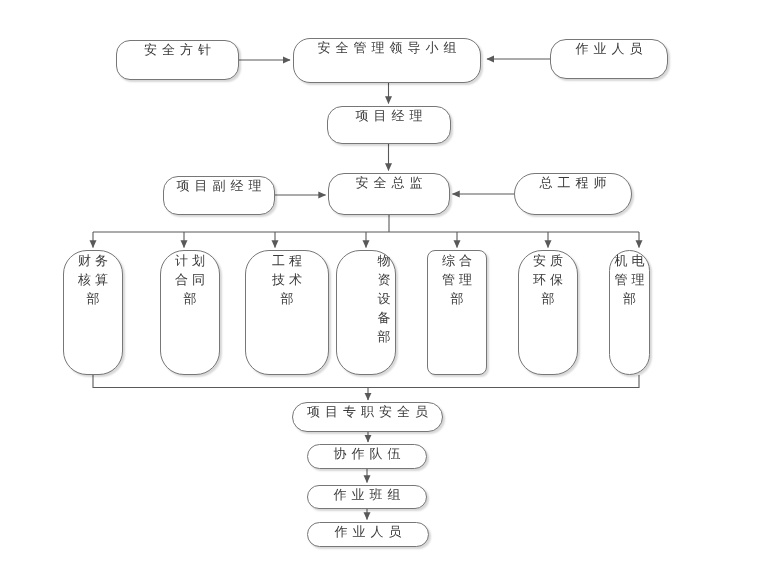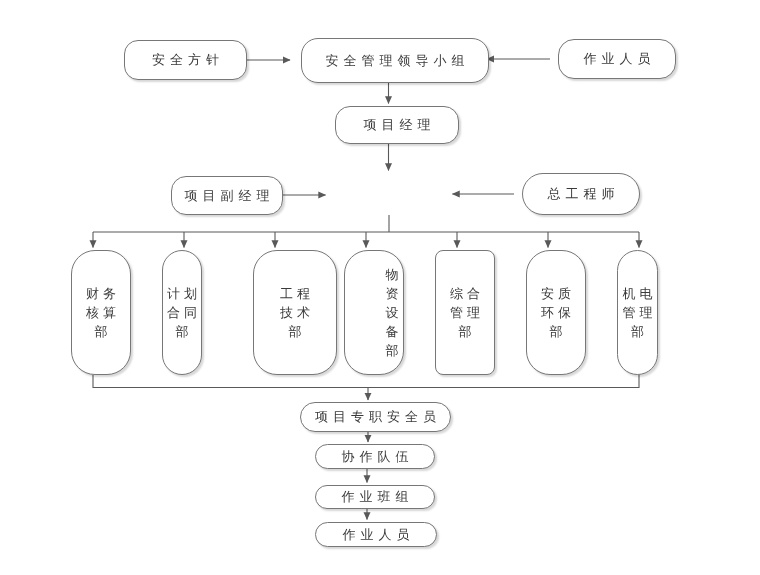--- a/index.html
+++ b/index.html
@@ -28,30 +28,28 @@
   .wires path {
     stroke: var(--line);
     stroke-width: 1.1;
     fill: none;
   }
   .wires marker path { fill: var(--line); stroke: none; }
 
   .node {
     position: absolute;
     display: flex;
-    align-items: center;
     justify-content: center;
     background: #ffffff;
     border: 1px solid var(--border);
     box-shadow: 2px 2px 2px rgba(0,0,0,0.16);
     color: var(--text);
     font-size: 13px;
     text-align: center;
     z-index: 2;
-    margin-left: 8px;
   }
   .node .lbl {
     letter-spacing: 5px;
     margin-right: -5px;
     white-space: nowrap;
   }
   .node.dept .lbl {
     letter-spacing: 4px;
     margin-right: -4px;
     white-space: pre-line;
@@ -110,31 +108,34 @@
   </div>
 
   <div class="node" style="left:327px; top:106px; width:124px; height:38px; border-radius:15px;">
     <span class="lbl">项目经理</span>
   </div>
 
   <div class="node" style="left:163px; top:176px; width:112px; height:39px; border-radius:15px;">
     <span class="lbl">项目副经理</span>
   </div>
 
+  <div class="node" style="left:328px; top:173px; width:122px; height:42px; border-radius:16px;">
+    <span class="lbl">安全总监</span>
+  </div>
 
   <div class="node" style="left:514px; top:173px; width:118px; height:42px; border-radius:21px;">
     <span class="lbl">总工程师</span>
   </div>
 
   <div class="node dept" style="left:63px; top:250px; width:60px; height:125px; border-radius:24px;">
     <span class="lbl">财务
 核算
 部</span>
   </div>
-  <div class="node dept" style="left:154px; top:250px; width:40px; height:125px; border-radius:24px;">
+  <div class="node dept" style="left:160px; top:250px; width:60px; height:125px; border-radius:24px;">
     <span class="lbl">计划
 合同
 部</span>
   </div>
   <div class="node dept" style="left:245px; top:250px; width:84px; height:125px; border-radius:24px;">
     <span class="lbl">工程
 技术
 部</span>
   </div>
   <div class="node dept" style="left:336px; top:250px; width:60px; height:125px; border-radius:24px;padding-left:36px;">

